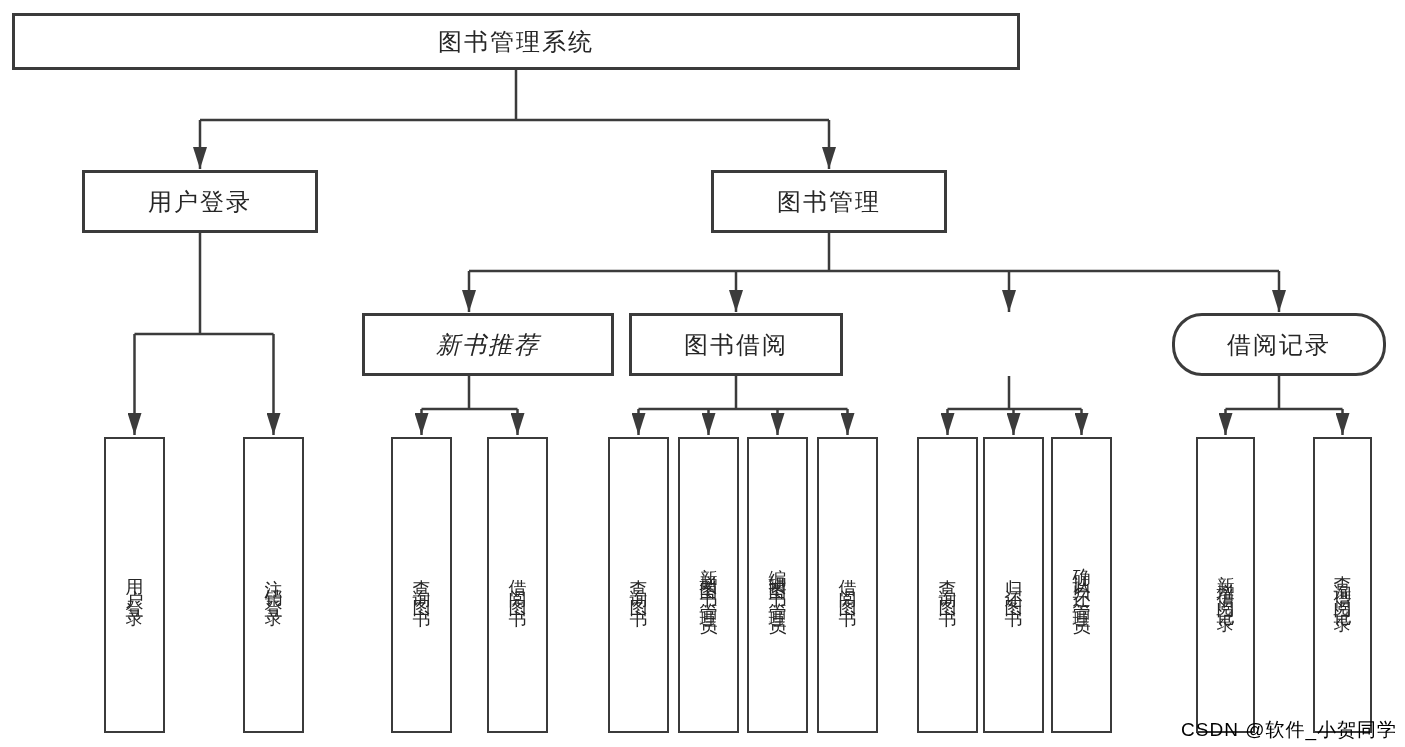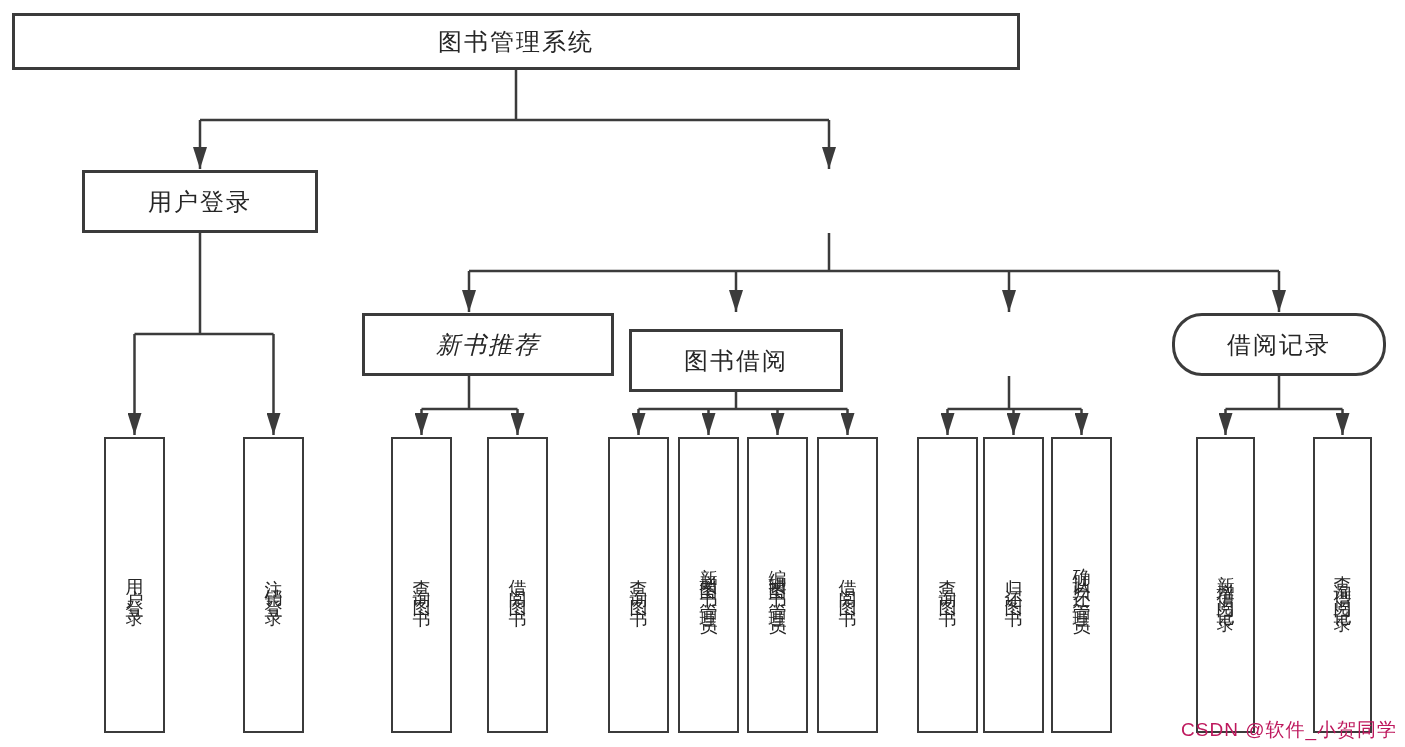--- a/index.html
+++ b/index.html
@@ -48,21 +48,21 @@
     letter-spacing: 10px;
     color: #262626;
     line-height: 1;
   }
   .watermark {
     position: absolute;
     right: 8px;
     bottom: 4px;
     font-size: 19px;
     letter-spacing: 1px;
-    color: #be185d;
+    color: #000000;
   }
 </style>
 </head>
 <body>
 
 <div class="stage">
 
   <svg class="connectors" width="1405" height="747" viewBox="0 0 1405 747" aria-hidden="true">
     <defs>
       <marker id="arw" viewBox="0 0 22 14" refX="22" refY="7" markerWidth="22" markerHeight="14" markerUnits="userSpaceOnUse" orient="auto">
@@ -104,23 +104,24 @@
       <line x1="1081.5" y1="409" x2="1081.5" y2="435" marker-end="url(#arw)"></line>
 
       <line x1="1225.5" y1="409" x2="1225.5" y2="435" marker-end="url(#arw)"></line>
       <line x1="1342.5" y1="409" x2="1342.5" y2="435" marker-end="url(#arw)"></line>
     </g>
   </svg>
 
   <div class="node" style="left:12px; top:13px; width:1008px; height:57px;">图书管理系统</div>
 
   <div class="node" style="left:82px; top:170px; width:236px; height:63px;">用户登录</div>
+  <div class="node" style="left:711px; top:170px; width:236px; height:63px;">图书管理</div>
 
   <div class="node" style="left:362px; top:313px; width:252px; height:63px;font-style:italic;">新书推荐</div>
-  <div class="node" style="left:629px; top:313px; width:214px; height:63px;margin-top:16px;">图书借阅</div>
+  <div class="node" style="left:629px; top:313px; width:214px; height:63px;">图书借阅</div>
   <div class="node" style="left:1172px; top:313px; width:214px; height:63px;border-radius:30px;">借阅记录</div>
 
   <div class="leaf" style="left:104px; top:437px; width:61px; height:296px;">用户登录</div>
   <div class="leaf" style="left:243px; top:437px; width:61px; height:296px;">注销登录</div>
 
   <div class="leaf" style="left:391px; top:437px; width:61px; height:296px;">查询图书</div>
   <div class="leaf" style="left:487px; top:437px; width:61px; height:296px;">借阅图书</div>
 
   <div class="leaf" style="left:608px; top:437px; width:61px; height:296px;">查询图书</div>
   <div class="leaf" style="left:678px; top:437px; width:61px; height:296px; letter-spacing:7px;">新增图书（管理员）</div>

